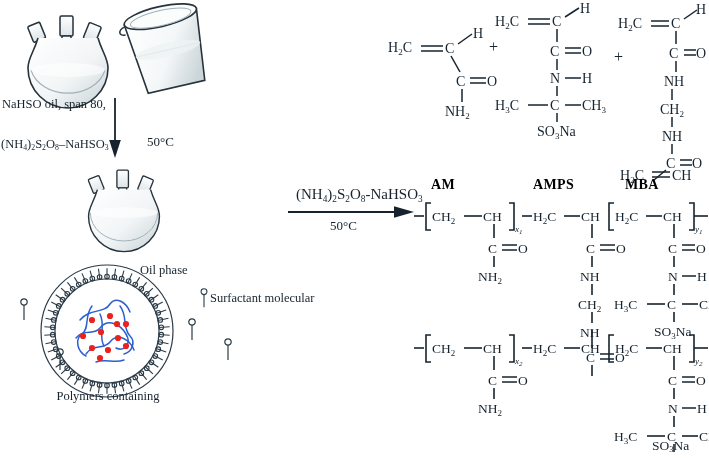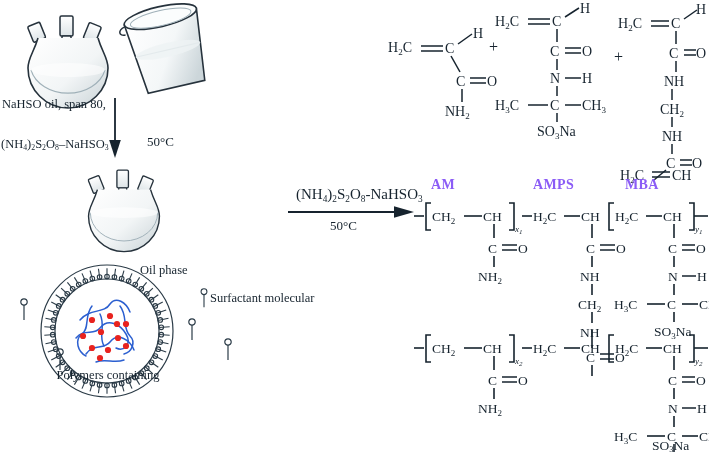--- a/index.html
+++ b/index.html
@@ -2,21 +2,21 @@
 <html><head>
 <meta charset="utf-8">
 <style>
   html,body{margin:0;padding:0;background:#fff;}
   body{width:709px;height:458px;position:relative;overflow:hidden;
        font-family:"Liberation Serif",serif;color:#16232e;}
   .abs{position:absolute;}
   .lbl{font-size:12.5px;line-height:1.28;text-align:center;white-space:nowrap;}
   .mono-at{font-size:13px;}
   sub{font-size:.62em;vertical-align:-0.28em;}
-  .red{color:#8b5cf6;font-weight:bold;font-size:14px;letter-spacing:.4px;}
+  .red{color:#000000;font-weight:bold;font-size:14px;letter-spacing:.4px;}
   svg{display:block;overflow:visible;}
   .g-txt{font-family:"Liberation Serif",serif;fill:#16232e;}
 </style>
 </head>
 <body>
 
 <div class="abs" style="left:22px;top:8px;">
 <svg width="92" height="88" viewBox="0 0 92 88">
   <defs>
     <linearGradient id="gflask" x1="0" y1="0" x2="1" y2="1">
@@ -244,21 +244,21 @@
 </div>
 <div class="abs" style="left:198px;top:288px;">
 <svg width="12" height="22" viewBox="0 0 12 24">
       <circle cx="6" cy="4" r="3.2" fill="none" stroke="#2b3b47" stroke-width="1.2"></circle>
       <line x1="6" y1="7" x2="6" y2="21" stroke="#2b3b47" stroke-width="1.2"></line>
     </svg>
 </div>
 
 <div class="abs lbl" style="left:140px;top:262px;">Oil phase</div>
 <div class="abs lbl" style="left:210px;top:290px;">Surfactant molecular</div>
-<div class="abs lbl" style="left:18px;top:367px;width:180px;font-family:Liberation Serif, serif;">
+<div class="abs lbl" style="left:18px;top:388px;width:180px;font-family:Liberation Serif, serif;">
   <div>Polymers containing</div>
 </div>
 
 <div class="abs" style="left:388px;top:28px;">
 <svg width="118" height="92" viewBox="0 0 118 92">
   <text class="g-txt" x="0" y="24" font-size="14">H<tspan font-size="9" dy="3">2</tspan><tspan dy="-3">C</tspan></text>
   <line x1="33" y1="18" x2="55" y2="18" stroke="#16232e" stroke-width="1.5"></line>
   <line x1="33" y1="23" x2="55" y2="23" stroke="#16232e" stroke-width="1.5"></line>
   <text class="g-txt" x="57" y="25" font-size="14">C</text>
   <line x1="70" y1="16" x2="84" y2="6" stroke="#16232e" stroke-width="1.5"></line>

